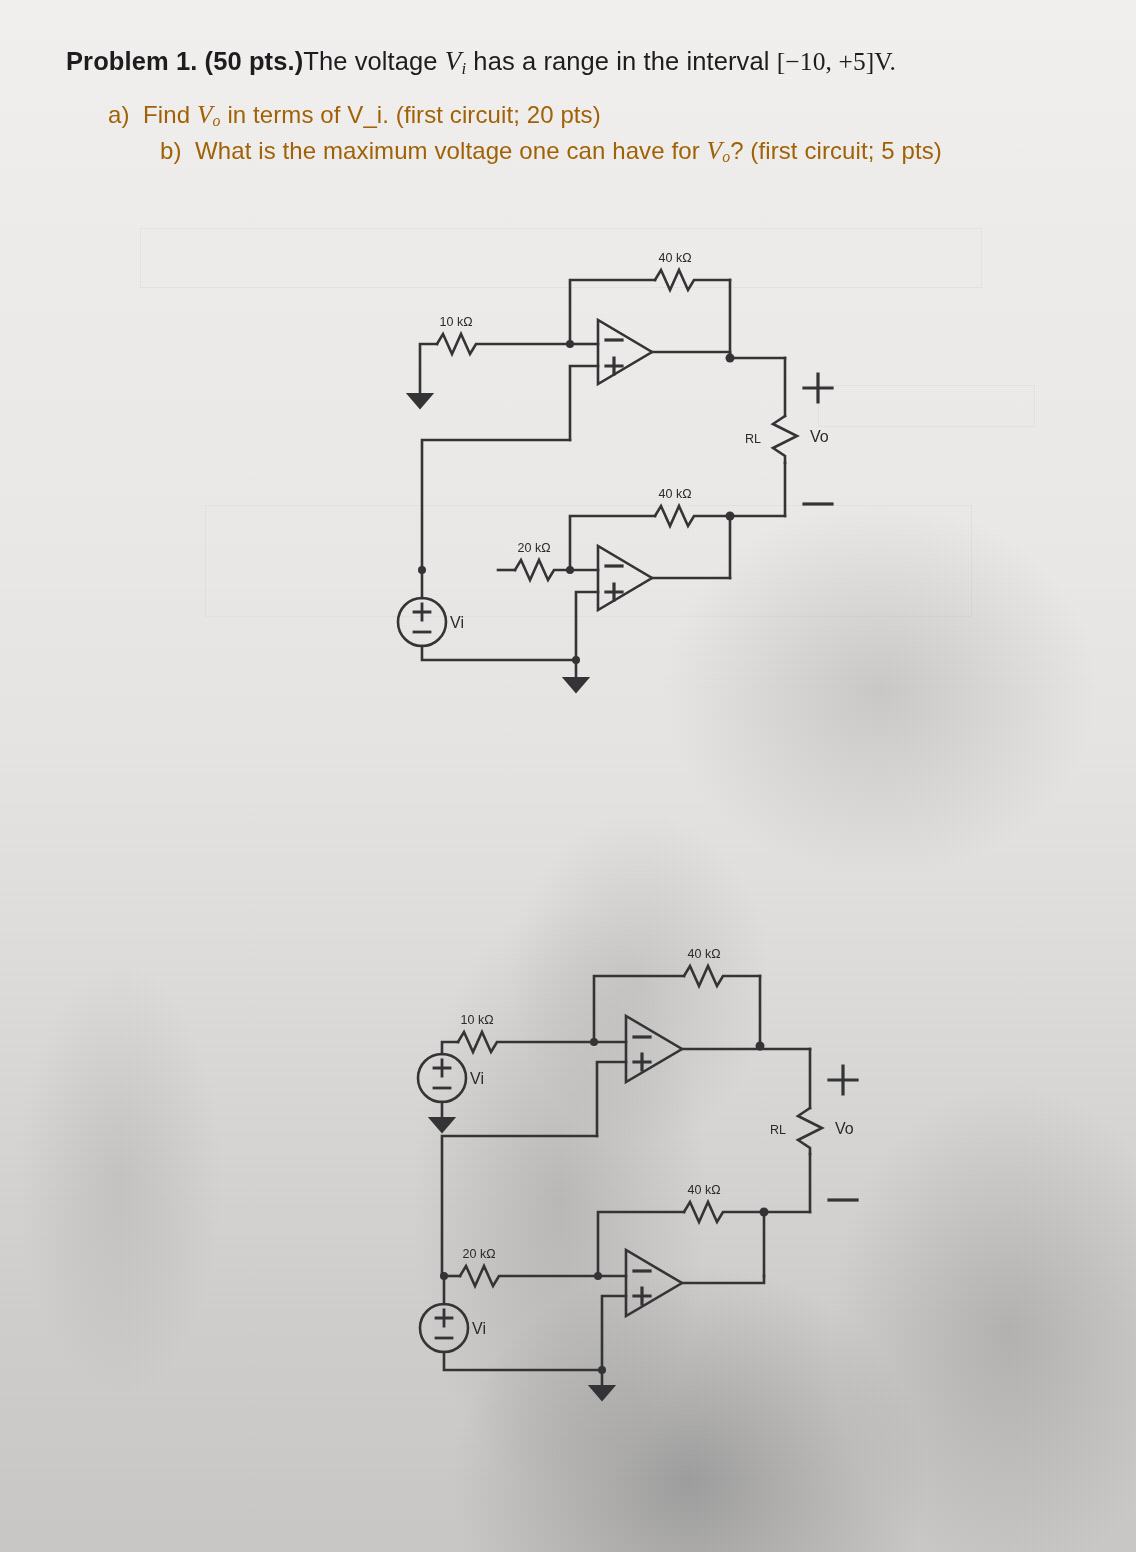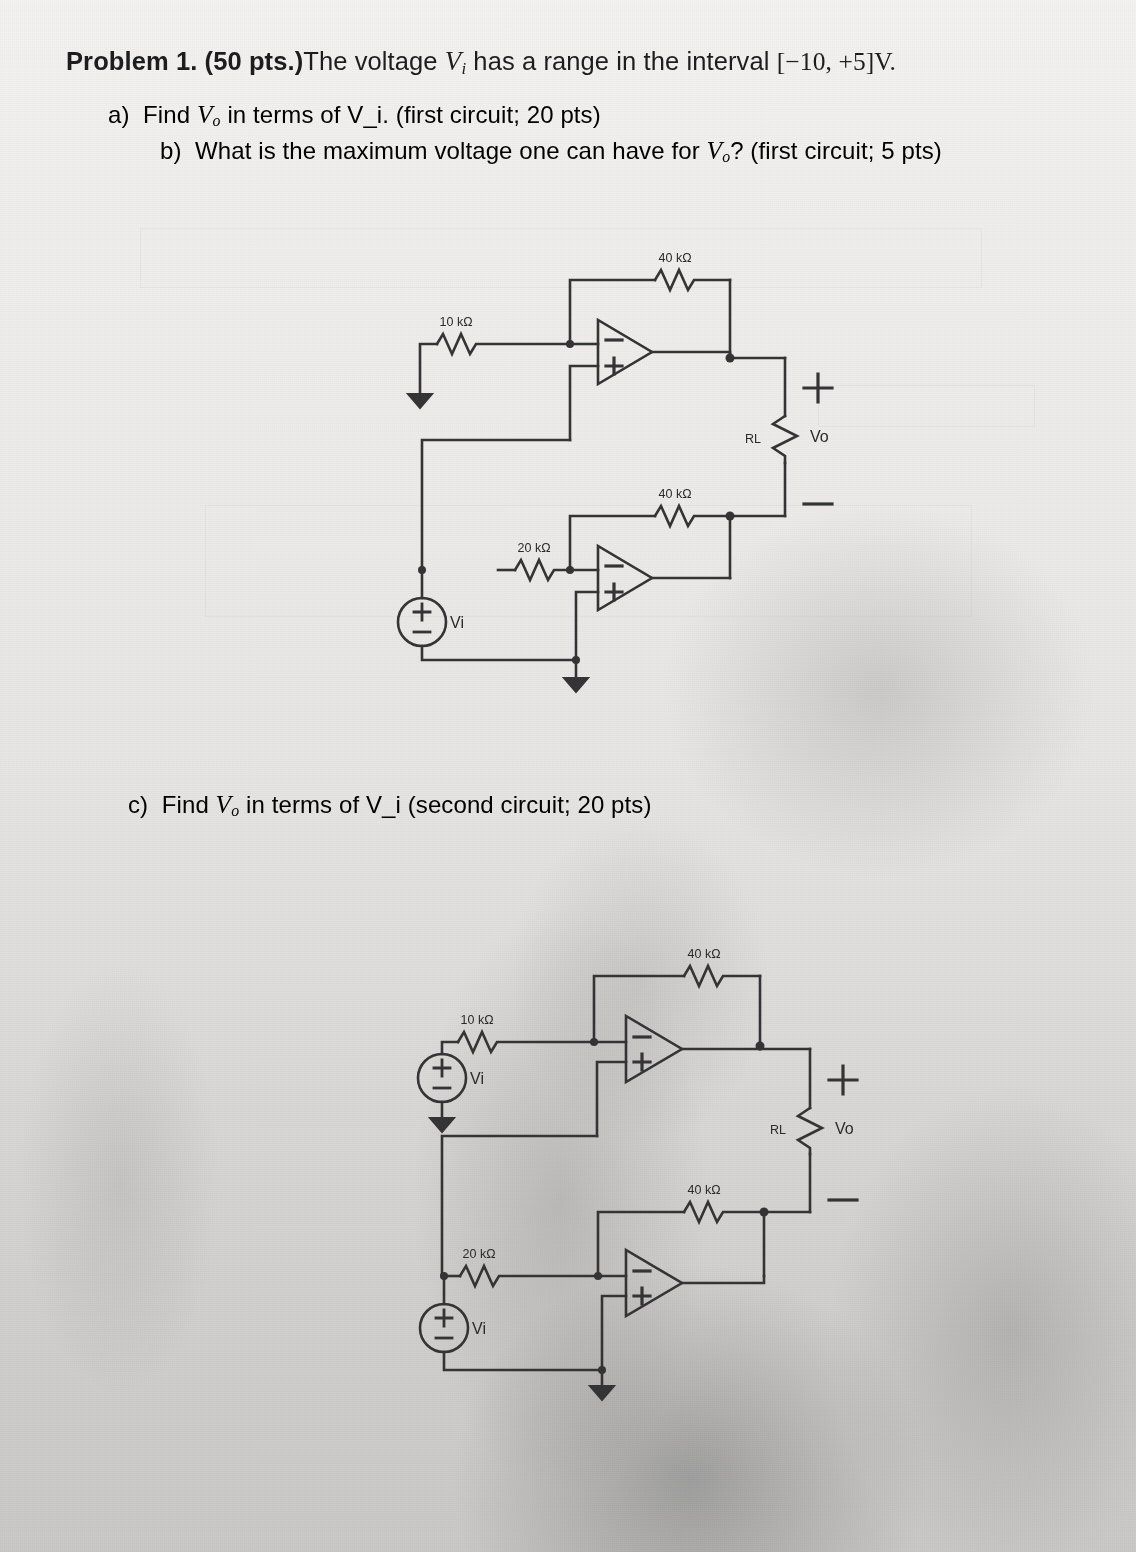--- a/index.html
+++ b/index.html
@@ -69,21 +69,21 @@
     font-size: 25.5px;
     color: #1d1d1f;
     letter-spacing: 0.1px;
     white-space: nowrap;
     text-align: center;
   }
   .q-title b { font-weight: bold; }
   .q-item {
     position: absolute;
     font-size: 24px;
-    color: #000000;
+    color: #a16207;
     white-space: nowrap;
     letter-spacing: 0.1px;
   }
   .q-a { left: 108px; top: 100px; }
   .q-b { left: 120px; top: 136px; margin-left: 40px; }
   .q-c { left: 128px; top: 790px; }
   .q-d { left: 128px; top: 827px; }
 
   var.it {
     font-style: italic;
@@ -134,24 +134,20 @@
   <div class="q-item q-a">
     <span>a)</span>&nbsp;
     <span>Find </span><var class="it">V</var><sub class="sb">o</sub><span> in terms of V_i. (first circuit; 20 pts)</span>
   </div>
 
   <div class="q-item q-b">
     <span>b)</span>&nbsp;
     <span>What is the maximum voltage one can have for </span><var class="it">V</var><sub class="sb">o</sub><span>? (first circuit; 5 pts)</span>
   </div>
 
-  <div class="q-item q-c">
-    <span>c)</span>&nbsp;
-    <span>Find </span><var class="it">V</var><sub class="sb">o</sub><span> in terms of V_i (second circuit; 20 pts)</span>
-  </div>
 
 
 </div>
 
 <div class="circuit" id="circuit-1">
 <svg width="470" height="462" viewBox="0 0 470 462" fill="none" stroke="#343436" stroke-width="2.6" stroke-linecap="square" stroke-linejoin="miter">
 
   <path d="M30 146 L30 96 L47 96"></path>
 
   <path d="M47 96 L53 86 L62 106 L71 86 L80 106 L86 96 L180 96"></path>

